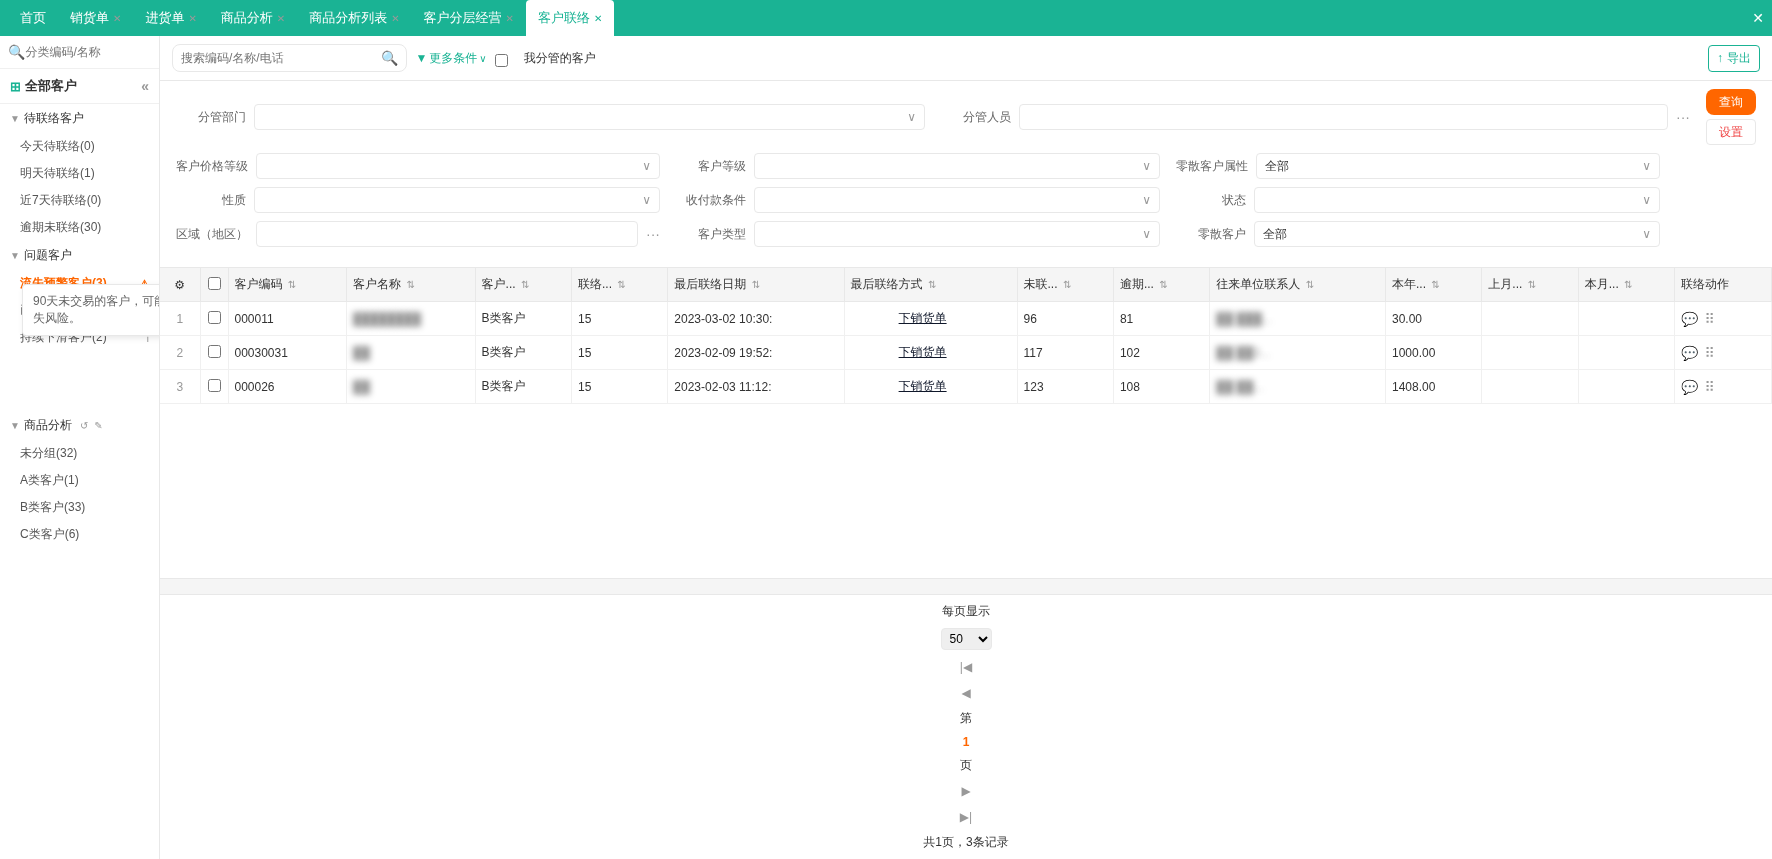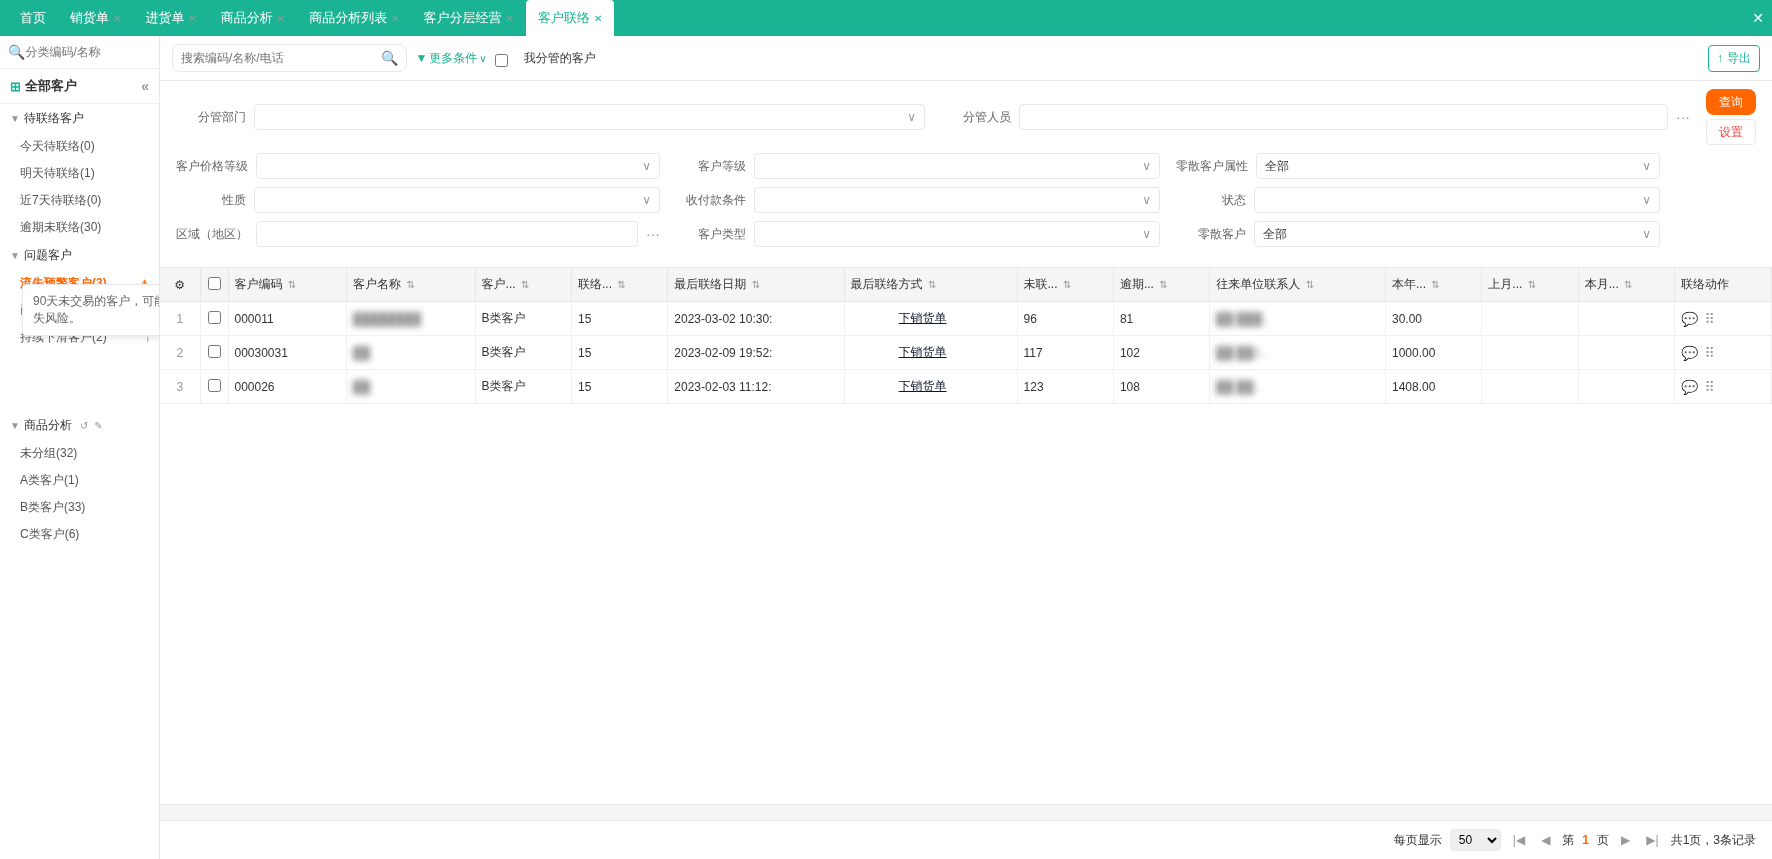--- a/index.html
+++ b/index.html
@@ -110,21 +110,21 @@
     }
     .row-num { color: #999; text-align: center; }
     .link-text { color: #0f172a; cursor: pointer; text-decoration: underline; margin-left: 48px; }
     .blurred { color: transparent; text-shadow: 0 0 6px rgba(0,0,0,0.4); user-select: none; }
     .action-icons { display: flex; gap: 6px; align-items: center; }
     .action-icon { color: #999; cursor: pointer; font-size: 14px; }
     .checkbox-col { width: 28px; text-align: center; }
 
     
     .pagination {
-      background: white; border-top: 1px solid #e8e8e8; padding: 8px 16px; display: flex; align-items: center; justify-content: flex-end; gap: 8px; font-size: 12px; color: #333;
+      background: white; border-top: 1px solid #e8e8e8; padding: 8px 16px; display: flex; align-items: center; justify-content: flex-end; gap: 8px; font-size: 12px; color: #333; flex-direction: column;
     }
     .pagination select {
       border: 1px solid #e8e8e8; border-radius: 4px; padding: 2px 4px; font-size: 12px; outline: none;
     }
     .page-btn { color: #999; cursor: pointer; font-size: 12px; border: none; background: none; padding: 2px 4px; }
     .page-num { color: #ff6600; font-weight: bold; }
     .scroll-bar-area { height: 16px; background: #f5f5f5; border-top: 1px solid #e8e8e8; overflow-x: auto; }
     .scroll-bar-inner { width: 800px; height: 1px; }
   </style>
 </head>

